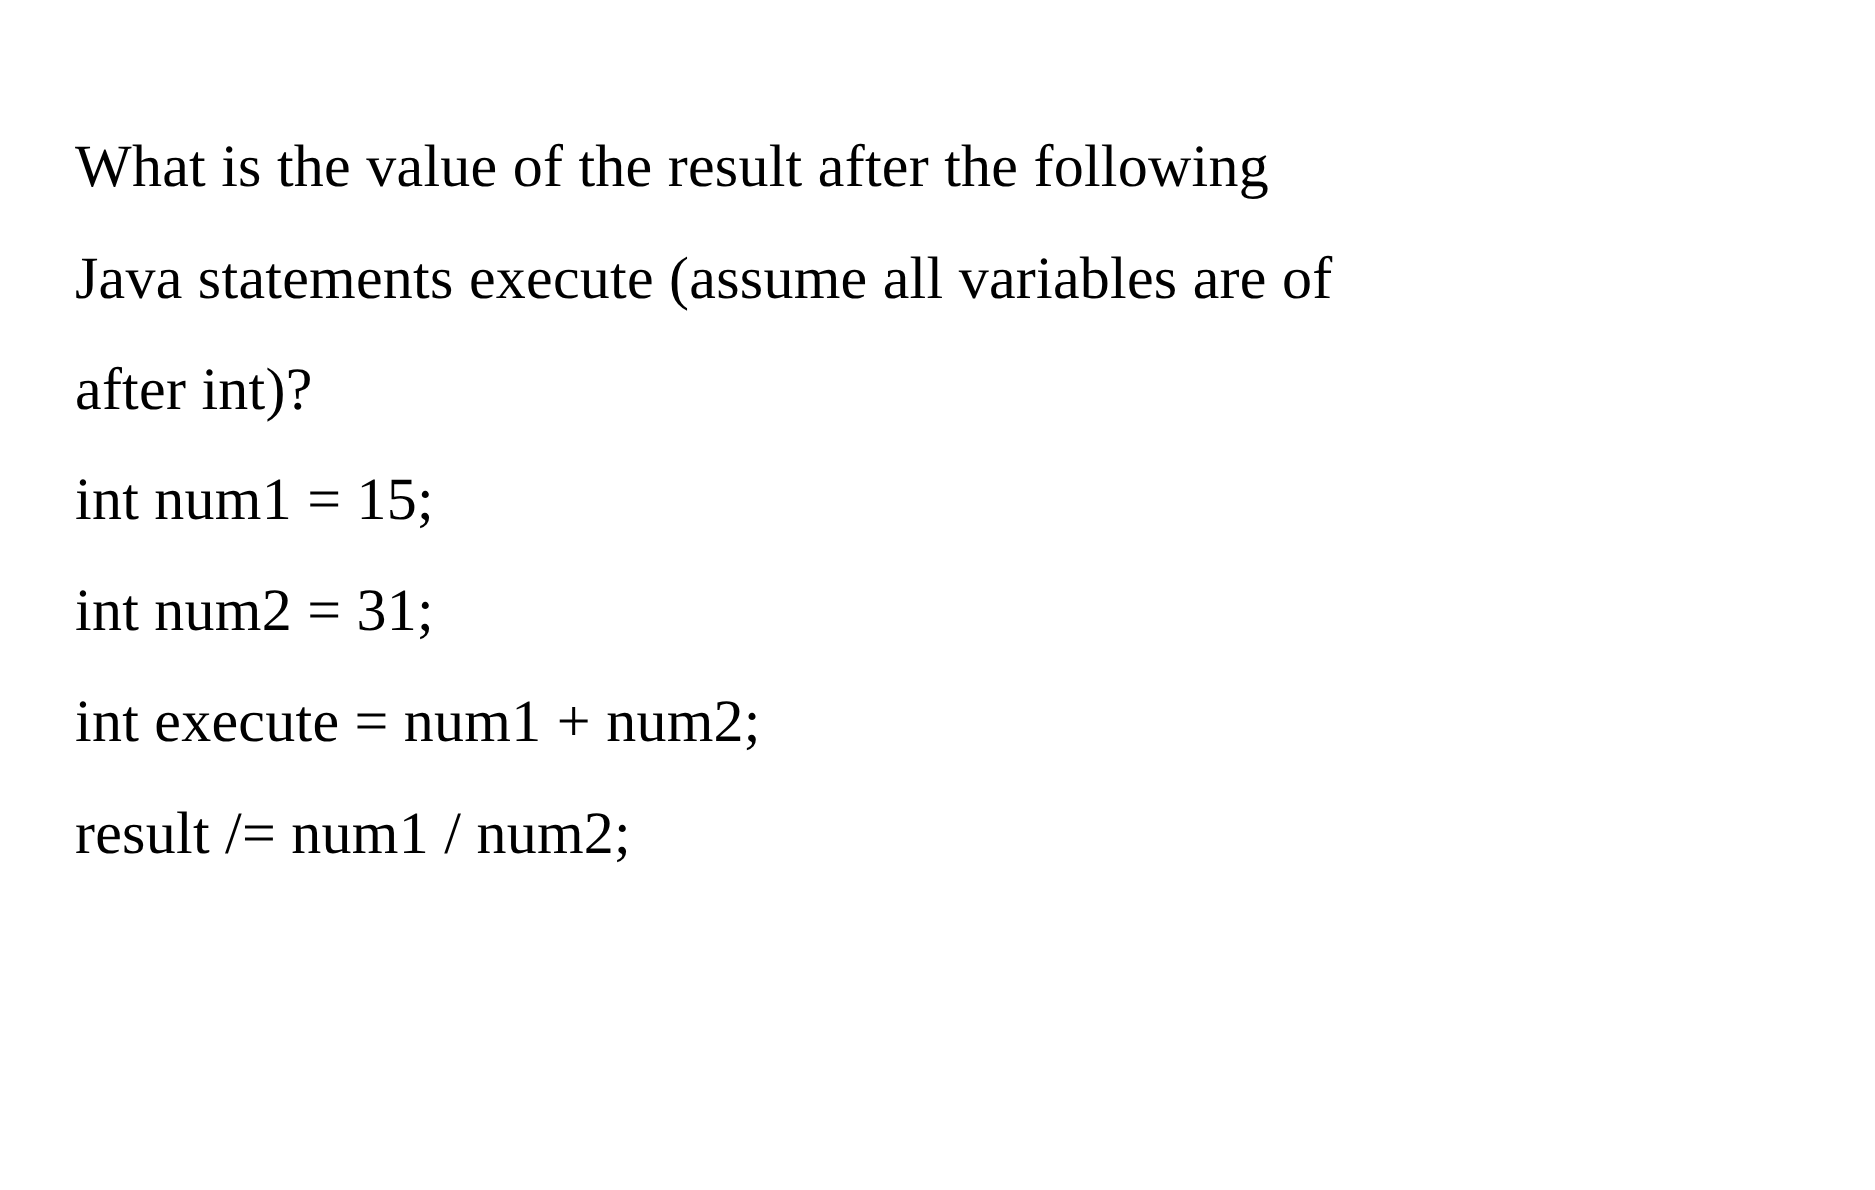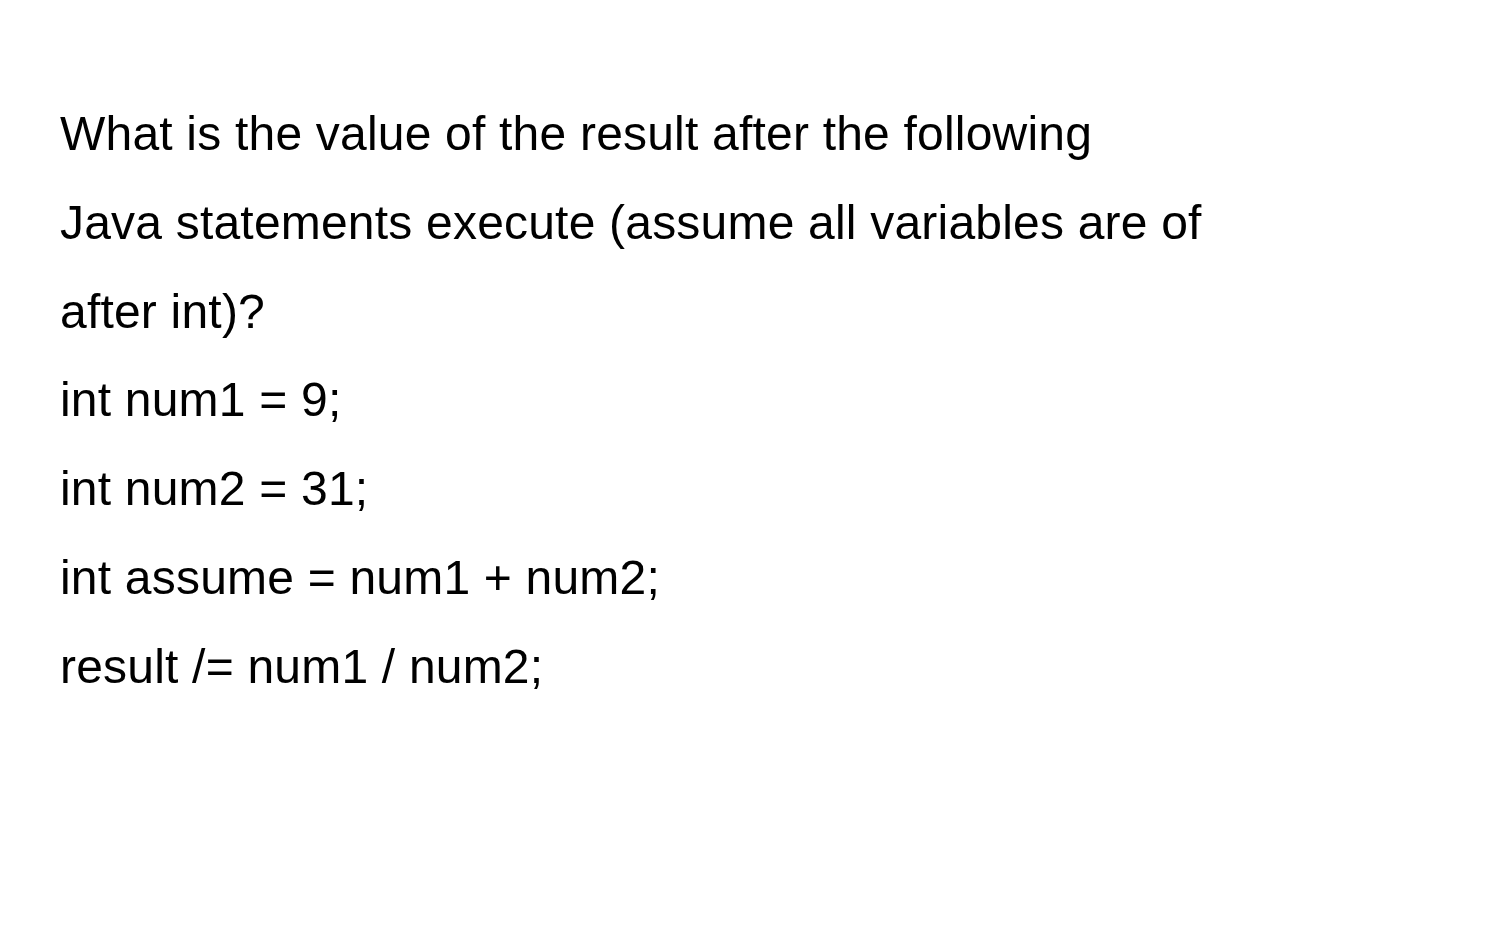--- a/index.html
+++ b/index.html
@@ -16,26 +16,27 @@
       padding: 90px 60px 60px 60px;
     }
     .content {
       font-size: 48px;
       line-height: 1.85;
       font-weight: 400;
       letter-spacing: 0.2px;
     }
     .line {
       display: block;
+      font-family: Liberation Serif, serif;
     }
   </style>
 </head>
 <body>
 
 <div class="content">
   <span class="line">What is the value of the result after the following</span>
   <span class="line">Java statements execute (assume all variables are of</span>
   <span class="line">after int)?</span>
-  <span class="line">int num1 = 9;</span>
+  <span class="line">int num1 = 15;</span>
   <span class="line">int num2 = 31;</span>
-  <span class="line">int assume = num1 + num2;</span>
+  <span class="line">int execute = num1 + num2;</span>
   <span class="line">result /= num1 / num2;</span>
 </div>
 
 </body></html>

